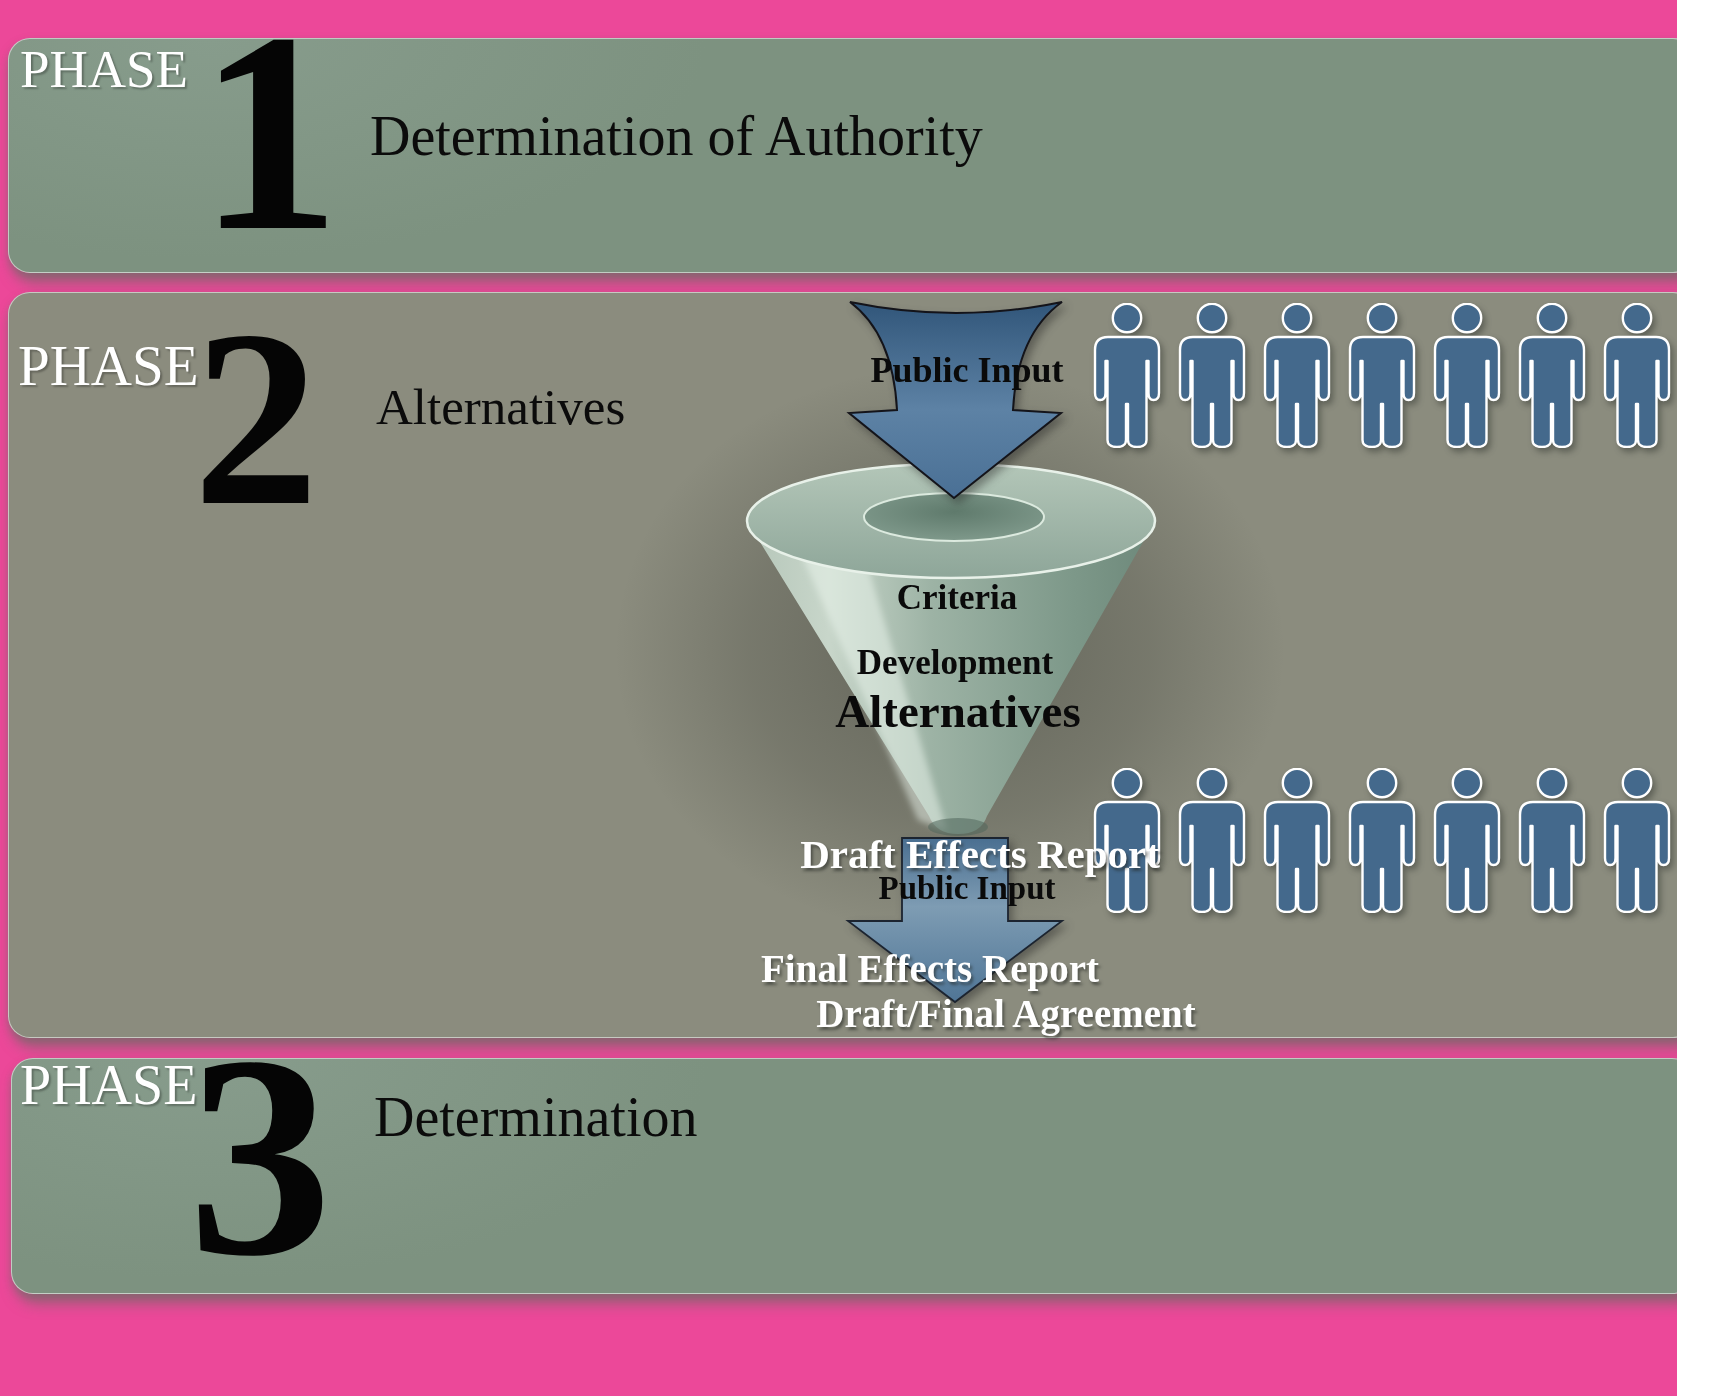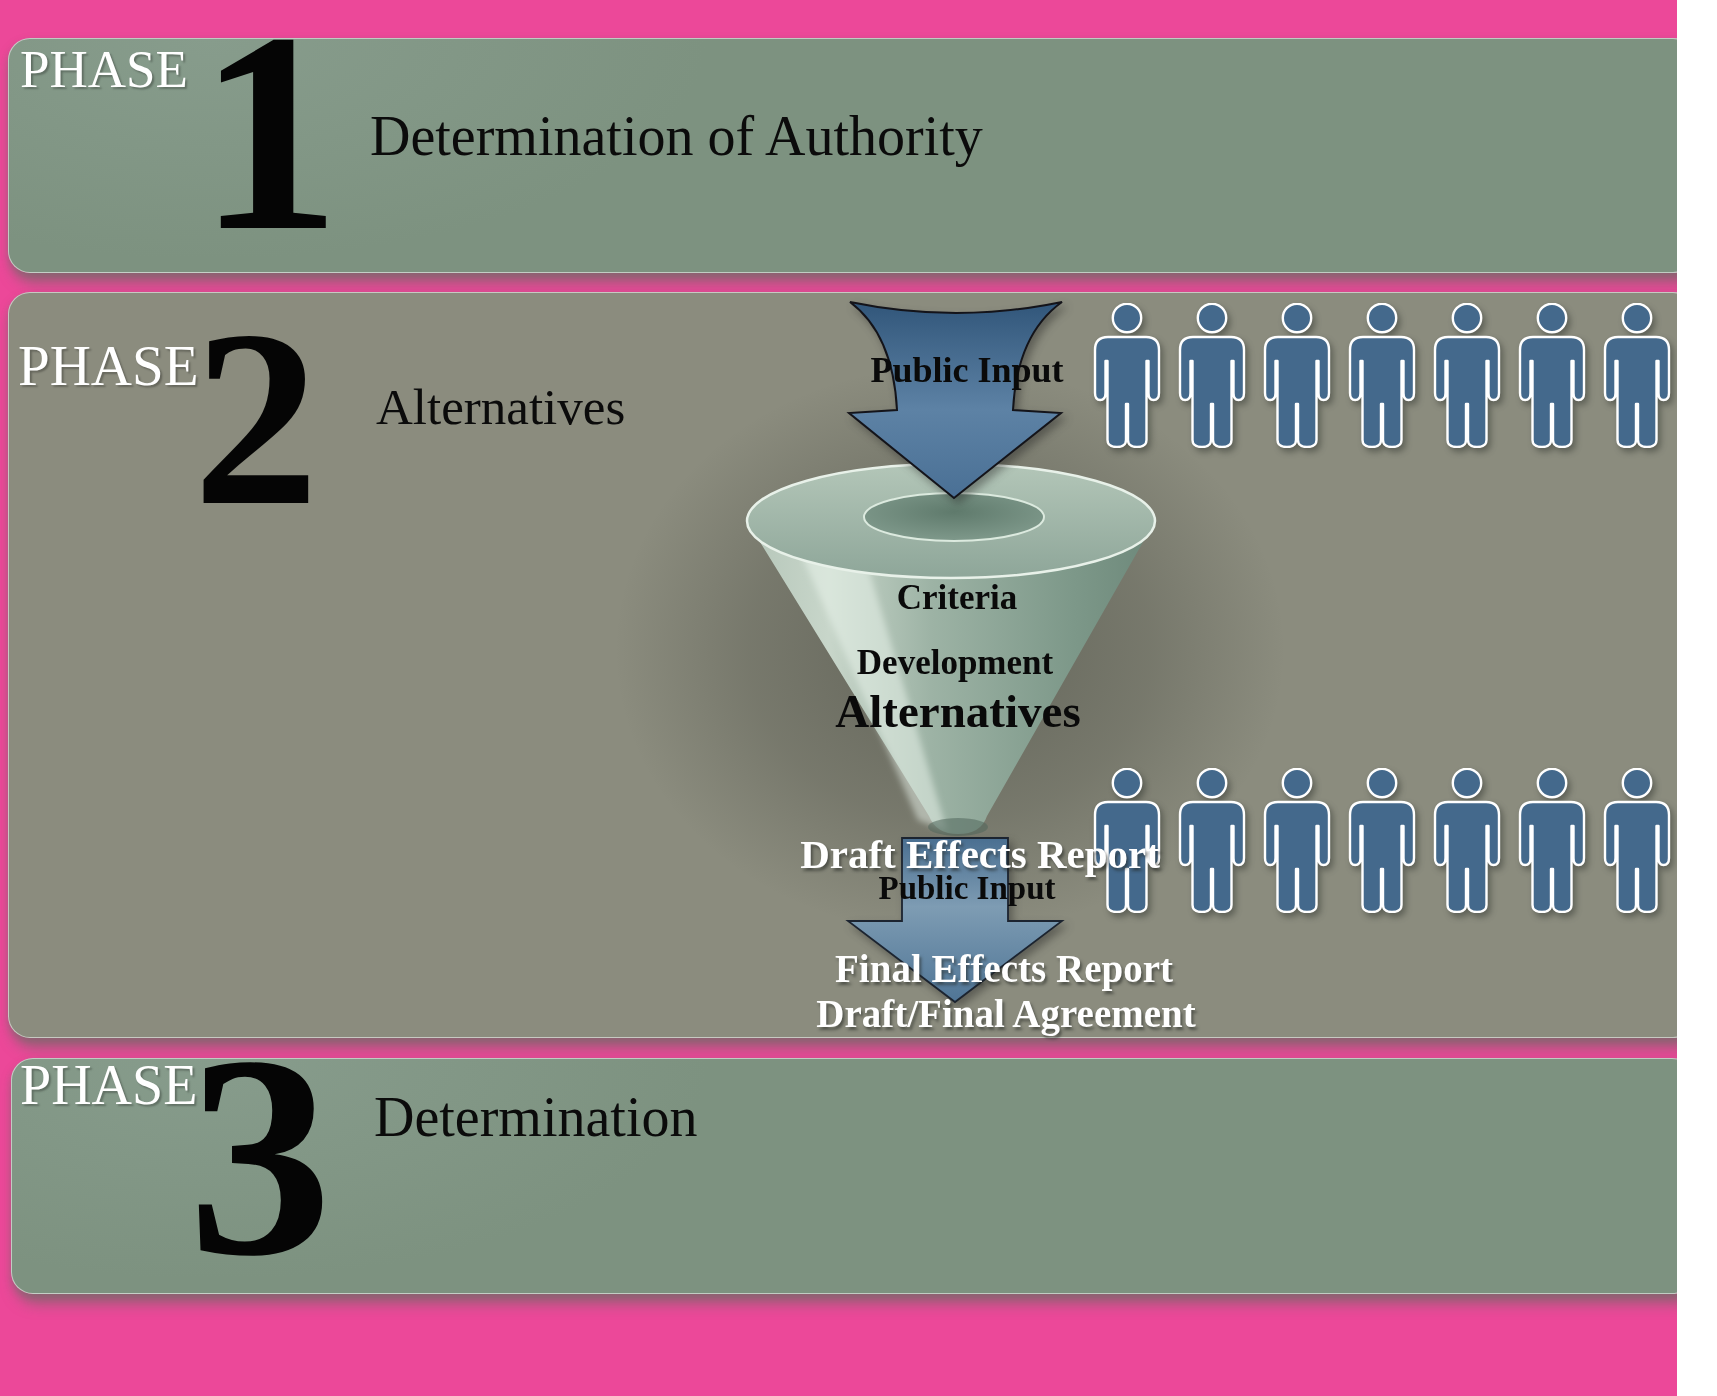--- a/index.html
+++ b/index.html
@@ -106,21 +106,21 @@
   <div class="lbl phase-label" style="left:20px;top:1056px;font-size:56px;">PHASE</div>
   <div class="lbl phase-num" style="left:188px;top:1012px;font-size:288px;">3</div>
   <div class="lbl phase-title" style="left:374px;top:1088px;font-size:56px;">Determination</div>
 
   <div class="lbl c bold black" style="left:967px;top:352px;font-size:36px;">Public Input</div>
   <div class="lbl c bold black" style="left:957px;top:580px;font-size:35px;">Criteria</div>
   <div class="lbl c bold black" style="left:955px;top:645px;font-size:35px;">Development</div>
   <div class="lbl c bold black" style="left:958px;top:687px;font-size:47px;">Alternatives</div>
   <div class="lbl c bold white" style="left:980px;top:833px;font-size:41px;">Draft Effects Report</div>
   <div class="lbl c bold black" style="left:967px;top:871px;font-size:33px;">Public Input</div>
-  <div class="lbl c bold white" style="left:1004px;top:949px;font-size:39px;">Final Effects Report</div>
+  <div class="lbl c bold white" style="left:930px;top:949px;font-size:39px;">Final Effects Report</div>
   <div class="lbl c bold white" style="left:975px;top:994px;font-size:39px;margin-left:31px;">Draft/Final Agreement</div>
 
   <div class="person-row" style="left:1092px;top:303px;">
       <div class="person">
         <svg viewBox="0 0 70 145" width="70" height="145">
           <g style="fill:var(--person_fill,#44698c);stroke:var(--person_stroke,#fff);" stroke-width="2.4" stroke-linejoin="round">
             <circle cx="35" cy="15" r="14.2"></circle>
             <path d="M 3 47 Q 3 34 16 34 L 54 34 Q 67 34 67 47 L 67 90 Q 67 97 61.5 97 Q 56.5 97 56.5 90 L 56.5 58 L 54.5 58 L 54.5 137 Q 54.5 144 45 144 Q 36 144 36 137 L 36 101 L 34 101 L 34 137 Q 34 144 25 144 Q 15.5 144 15.5 137 L 15.5 58 L 13.5 58 L 13.5 90 Q 13.5 97 8.2 97 Q 3 97 3 90 Z"></path>
           </g>
         </svg>

